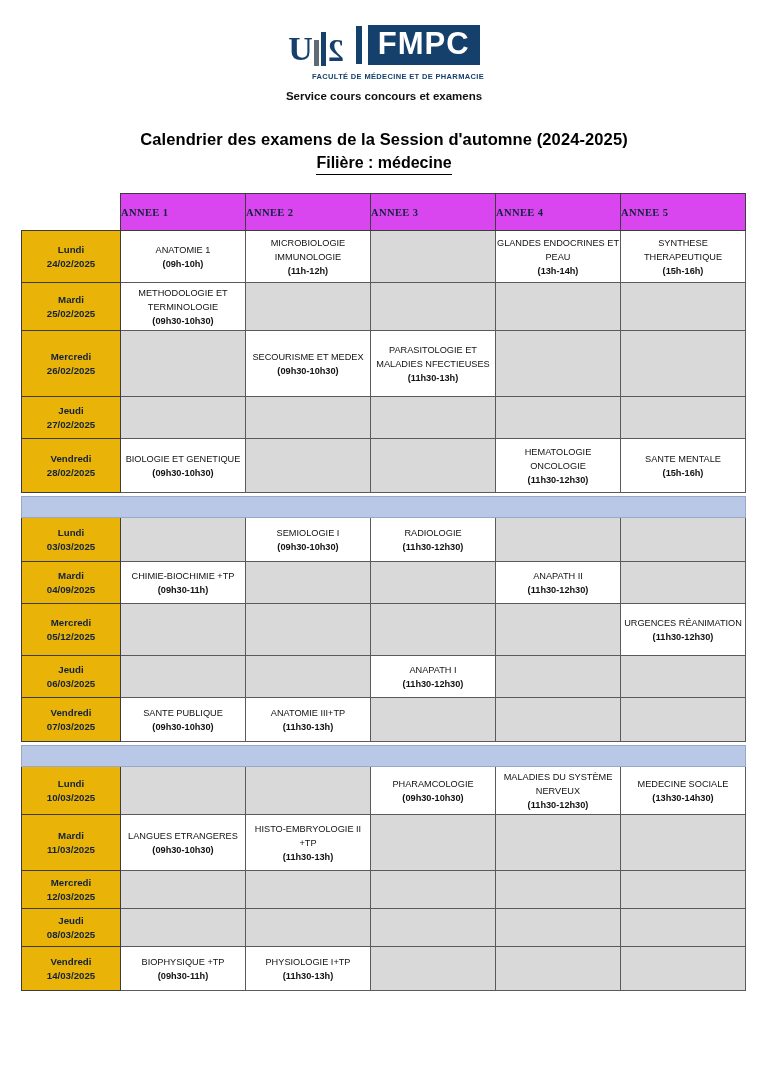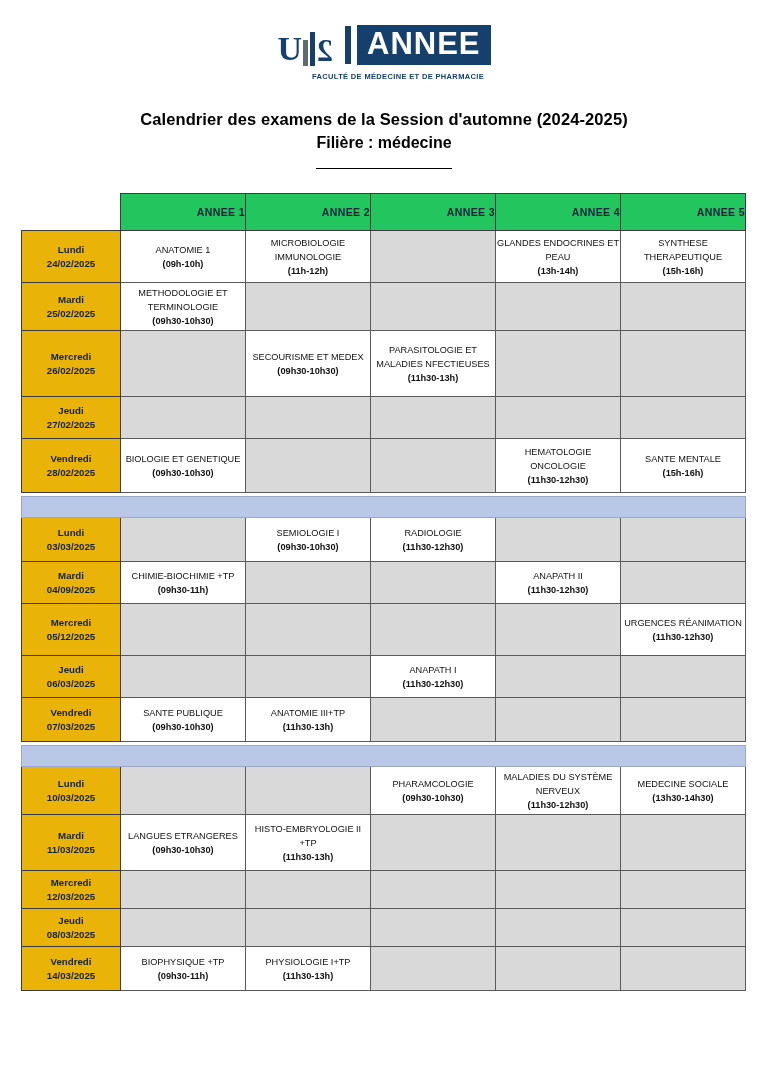--- a/index.html
+++ b/index.html
@@ -51,35 +51,35 @@
   }
 
   
   .title-main{
     margin-top:28px;font-size:16.5px;font-weight:700;color:#000;
     letter-spacing:.1px;text-align:center;
   }
   .title-sub{
     margin-top:5px;font-size:16px;font-weight:700;color:#000;text-align:center;
   }
-  .title-sub span{border-bottom:1.6px solid #000;padding-bottom:17px;margin-top:16px;}
+  .title-sub span{border-bottom:1.6px solid #000;padding-bottom:3px;margin-top:16px;}
 
   
   .cal-wrap{position:absolute;left:21px;top:193px;width:725px;}
   table.cal{border-collapse:collapse;table-layout:fixed;width:725px;}
   table.cal col.c-day{width:99px;}
   table.cal col.c-yr{width:125px;}
 
   table.cal th,table.cal td{padding:0;margin:0;}
 
   .hd-blank{border:none;background:transparent;}
   .hd-year{
-    background:#22c55e;border:1.3px solid #3c3c3c;
+    background:#d946ef;border:1.3px solid #3c3c3c;
     height:36px;font-size:10.5px;font-weight:700;color:#11223a;
-    text-align:right;vertical-align:middle;letter-spacing:.4px;
+    text-align:left;vertical-align:middle;letter-spacing:.4px;font-family:Liberation Serif, serif;
   }
 
   .day-cell{
     background:#eab308;border:1.3px solid #3c3c3c;
     text-align:center;vertical-align:middle;
     font-size:9.7px;font-weight:700;color:#12223a;line-height:14px;
   }
   .day-cell .dnm{display:block;}
   .day-cell .ddt{display:block;}
 
@@ -107,25 +107,26 @@
     <div class="logo-row">
       <span class="logo-mark">
         <span class="lm-u">U</span>
         <span class="lm-bars">
           <i class="b1"></i>
             <i class="b2"></i>
         </span>
         <span class="lm-two">2</span>
       </span>
       <span class="logo-div"></span>
-      <span class="logo-fmpc">ANNEE</span>
+      <span class="logo-fmpc">FMPC</span>
     </div>
 
     <div class="fac-line1">FACULTÉ DE MÉDECINE ET DE PHARMACIE</div>
 
+    <div class="service-line">Service cours concours et examens</div>
 
     <div class="title-main">Calendrier des examens de la Session d'automne  (2024-2025)</div>
     <div class="title-sub"><span>Filière : médecine</span></div>
   </div>
 
   <div class="cal-wrap">
     <table class="cal">
       <colgroup>
         <col class="c-day">
           <col class="c-yr">

